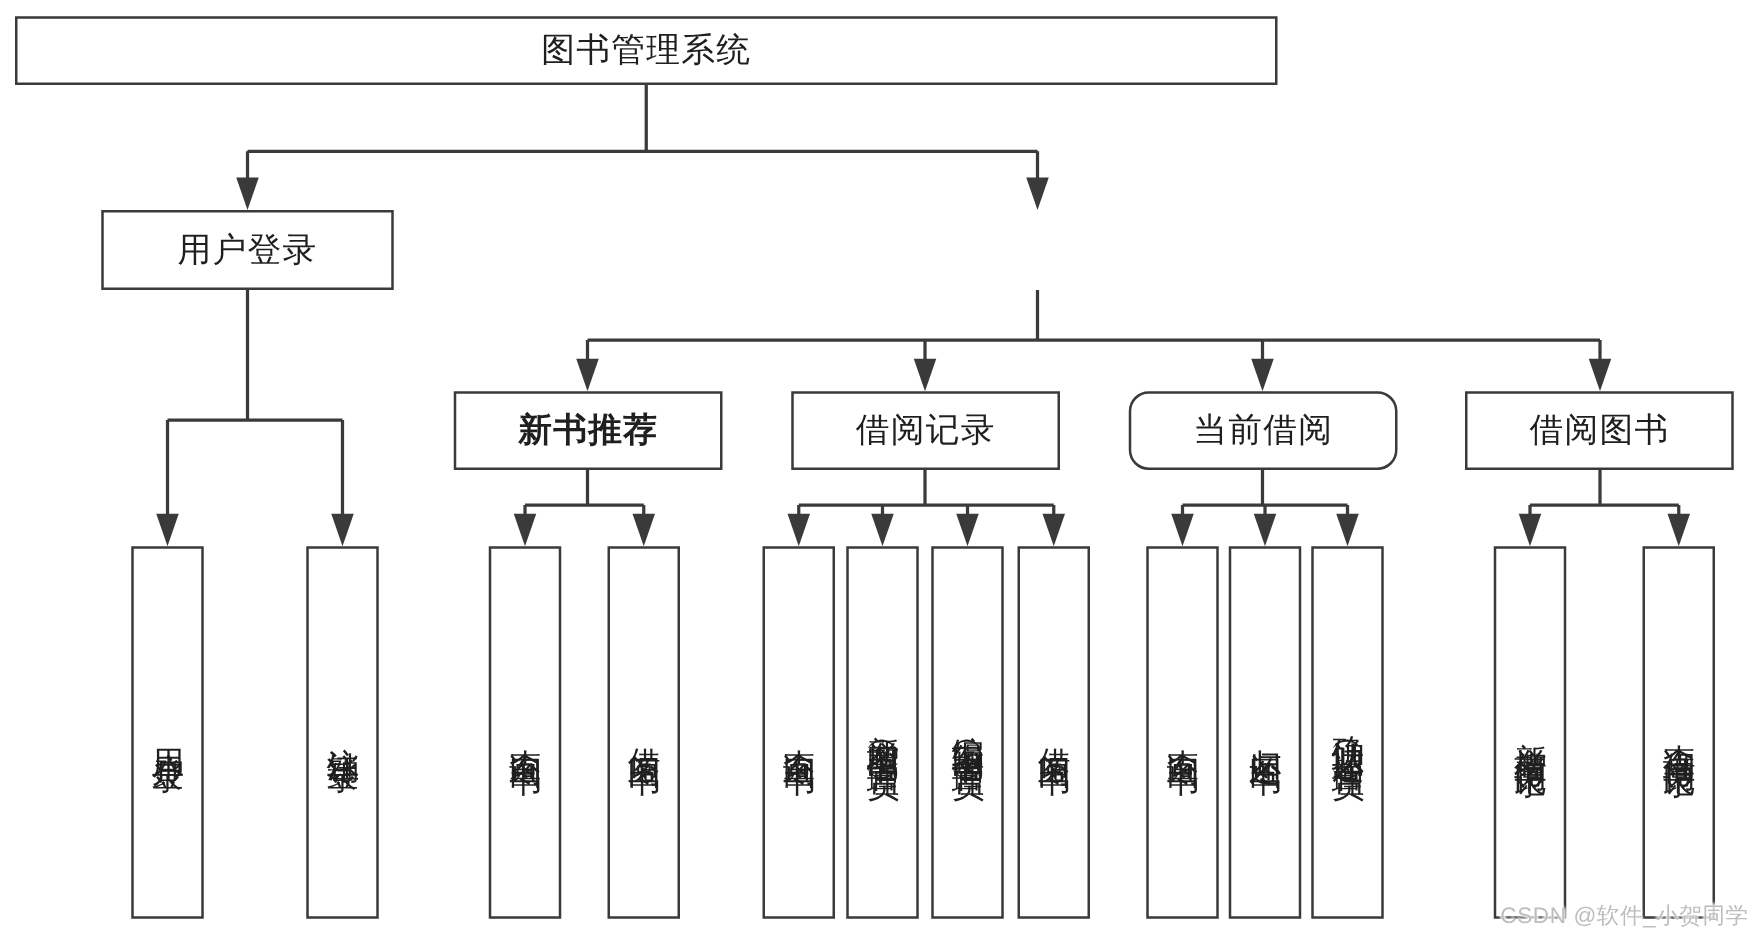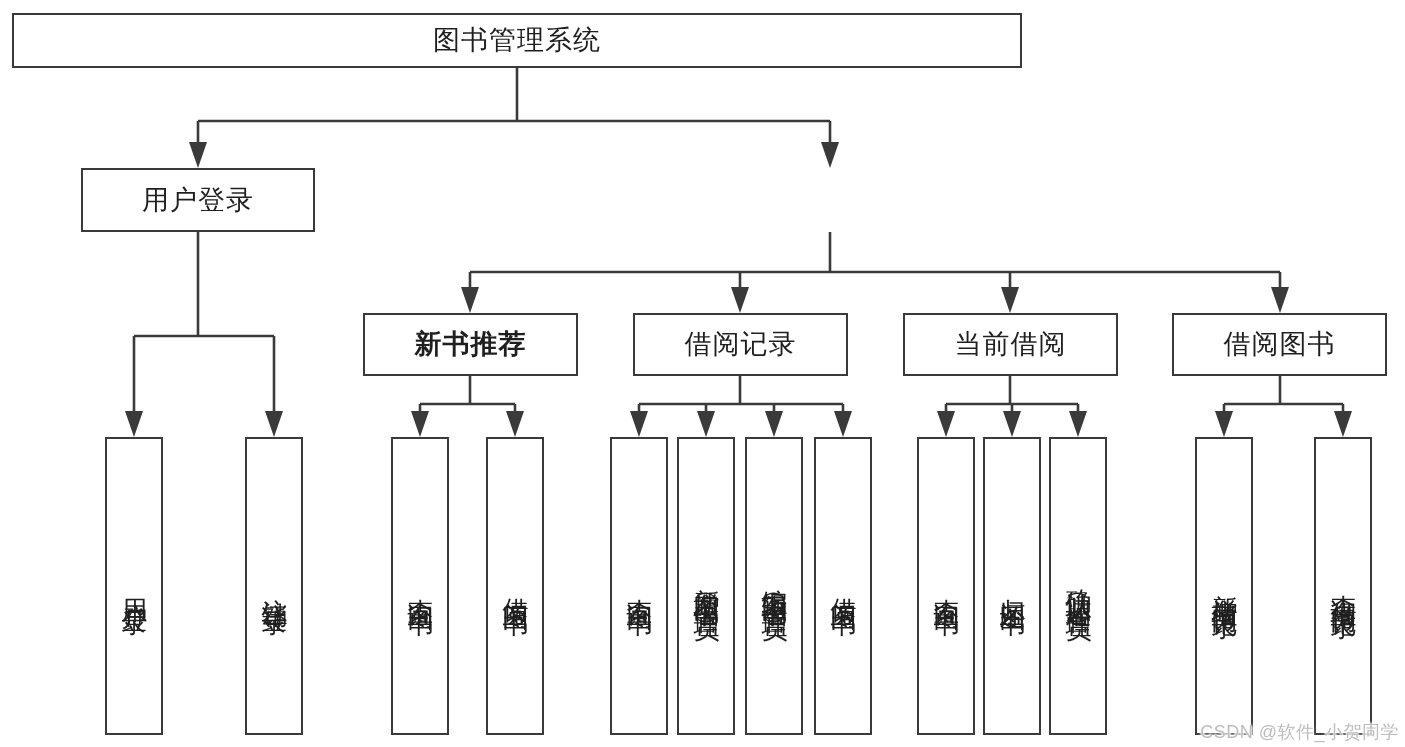--- a/index.html
+++ b/index.html
@@ -145,21 +145,21 @@
   <div class="node h lvl2" style="left:81px;">
     <span class="label">用户登录</span>
   </div>
 
   <div class="node h lvl3" style="left:363px;font-weight:bold;">
     <span class="label">新书推荐</span>
   </div>
   <div class="node h lvl3" style="left:633px;">
     <span class="label">借阅记录</span>
   </div>
-  <div class="node h lvl3" style="left:903px;">
+  <div class="node h lvl3" style="left:903px;border-radius:16px;">
     <span class="label">当前借阅</span>
   </div>
   <div class="node h lvl3" style="left:1172px;">
     <span class="label">借阅图书</span>
   </div>
 
   <div class="node v leaf" style="left:105px;">
     <span class="label">用户登录</span>
   </div>
   <div class="node v leaf" style="left:245px;">

